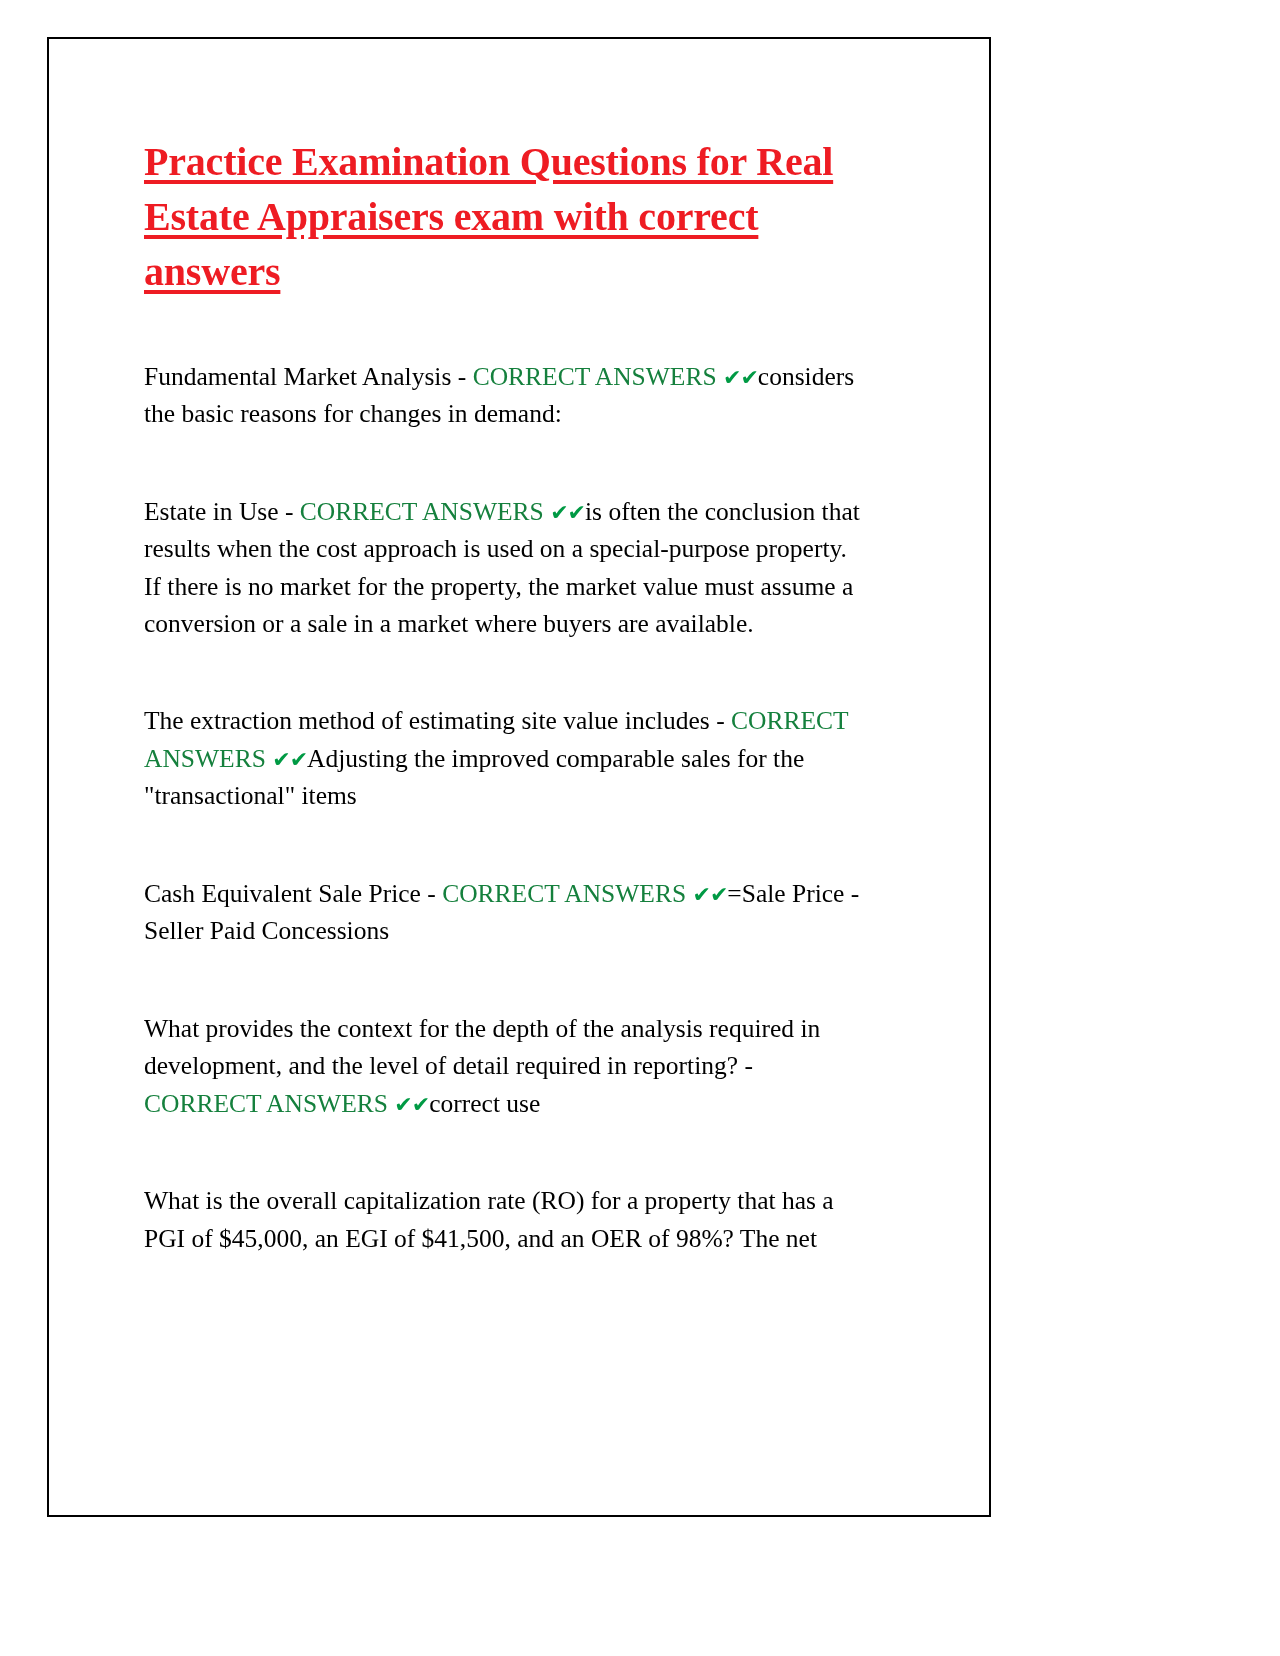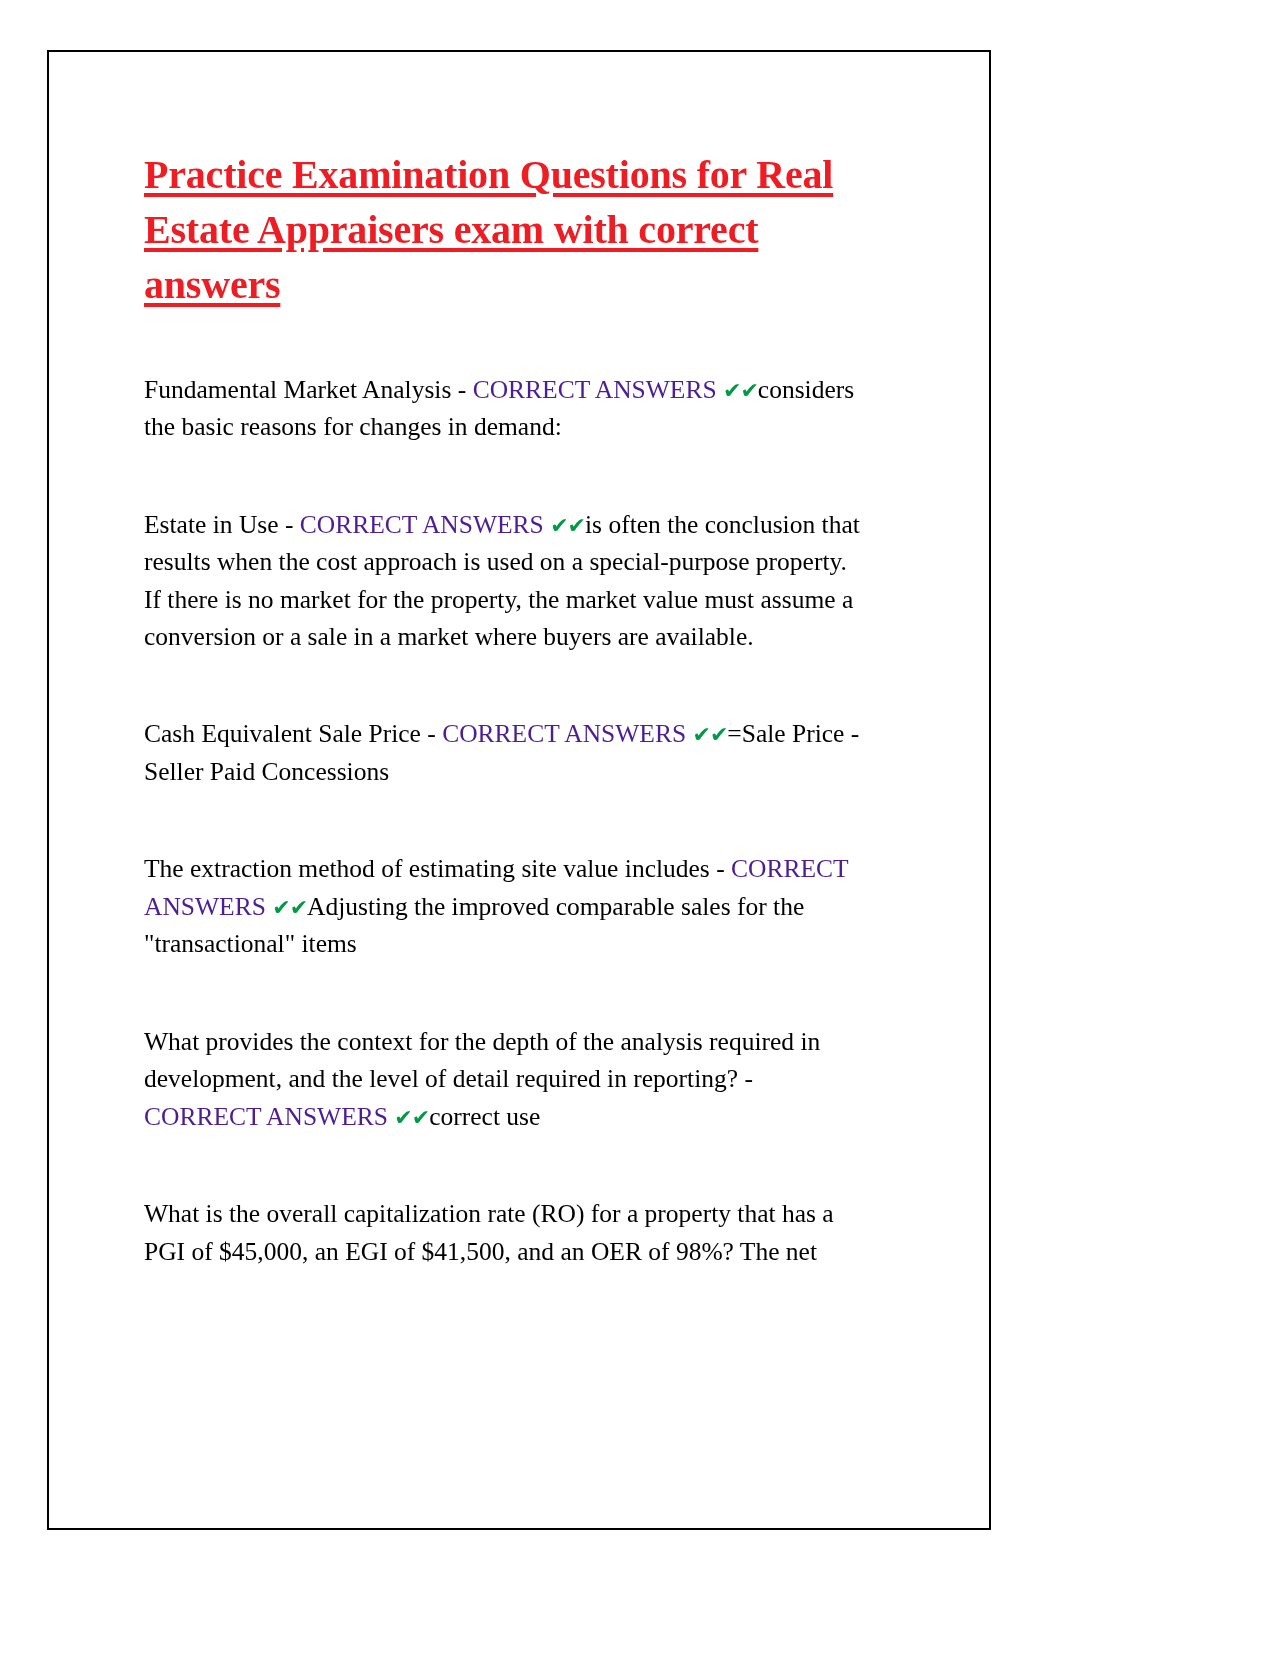--- a/index.html
+++ b/index.html
@@ -16,21 +16,20 @@
   .page {
     position: absolute;
     left: 47px;
     top: 37px;
     width: 944px;
     height: 1480px;
     border: 2px solid #000000;
     background: #ffffff;
     box-sizing: border-box;
     overflow: hidden;
-    margin-top: 13px;
   }
   .content {
     padding: 95px 120px 0 95px;
   }
   .doc-title {
     color: #ee1c23;
     font-weight: bold;
     font-size: 40px;
     line-height: 1.38;
     text-decoration: underline;
@@ -38,21 +37,21 @@
     margin: 0 0 58px 0;
     letter-spacing: -0.2px;
   }
   .para {
     font-size: 25.5px;
     line-height: 1.47;
     margin: 0 0 60px 0;
     color: #000000;
   }
   .ca {
-    color: #4c1d95;
+    color: #15803d;
   }
   .check {
     color: #009a44;
     font-size: 22px;
     letter-spacing: -1px;
   }
 </style>
 </head>
 <body>
 
@@ -64,25 +63,25 @@
     <p class="para">
       <span>Fundamental Market Analysis - </span><span class="ca">CORRECT ANSWERS </span><span class="check">✔✔</span><span>considers the basic reasons for changes in demand:</span>
     </p>
 
 
     <p class="para">
       <span>Estate in Use - </span><span class="ca">CORRECT ANSWERS </span><span class="check">✔✔</span><span>is often the conclusion that results when the cost approach is used on a special-purpose property. If there is no market for the property, the market value must assume a conversion or a sale in a market where buyers are available.</span>
     </p>
 
     <p class="para">
-      <span>Cash Equivalent Sale Price - </span><span class="ca">CORRECT ANSWERS </span><span class="check">✔✔</span><span>=Sale Price - Seller Paid Concessions</span>
+      <span>The extraction method of estimating site value includes - </span><span class="ca">CORRECT ANSWERS </span><span class="check">✔✔</span><span>Adjusting the improved comparable sales for the "transactional" items</span>
     </p>
 
     <p class="para">
-      <span>The extraction method of estimating site value includes - </span><span class="ca">CORRECT ANSWERS </span><span class="check">✔✔</span><span>Adjusting the improved comparable sales for the "transactional" items</span>
+      <span>Cash Equivalent Sale Price - </span><span class="ca">CORRECT ANSWERS </span><span class="check">✔✔</span><span>=Sale Price - Seller Paid Concessions</span>
     </p>
 
     <p class="para">
       <span>What provides the context for the depth of the analysis required in development, and the level of detail required in reporting? - </span><span class="ca">CORRECT ANSWERS </span><span class="check">✔✔</span><span>correct use</span>
     </p>
 
     <p class="para">
       <span>What is the overall capitalization rate (RO) for a property that has a PGI of $45,000, an EGI of $41,500, and an OER of 98%? The net</span>
     </p>
 

